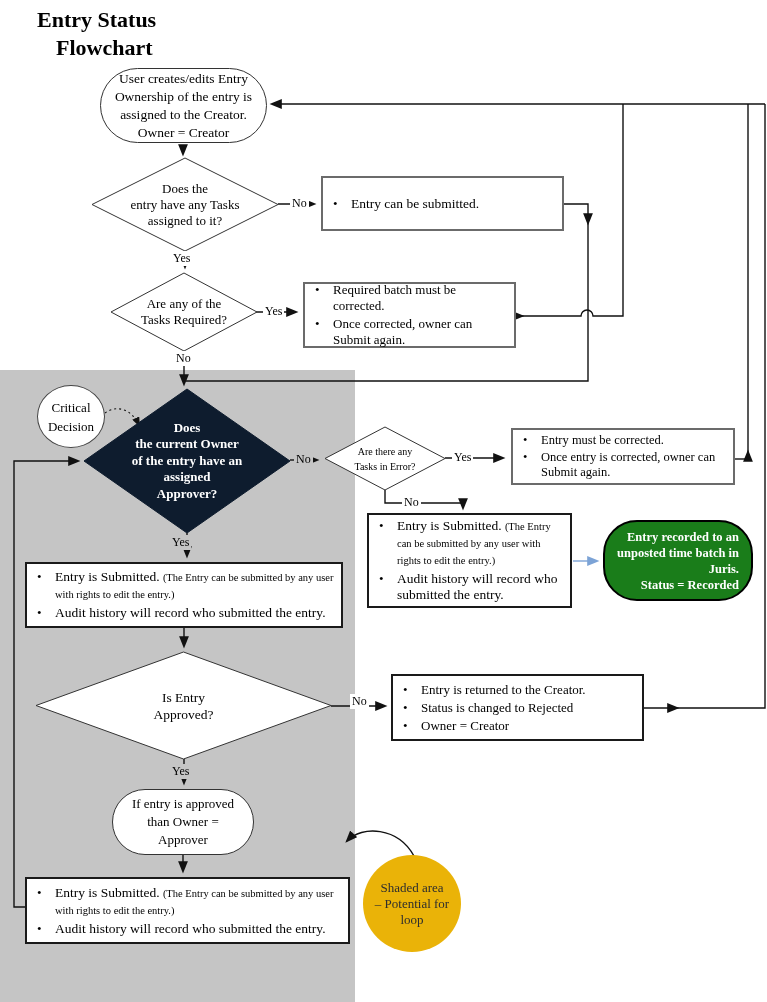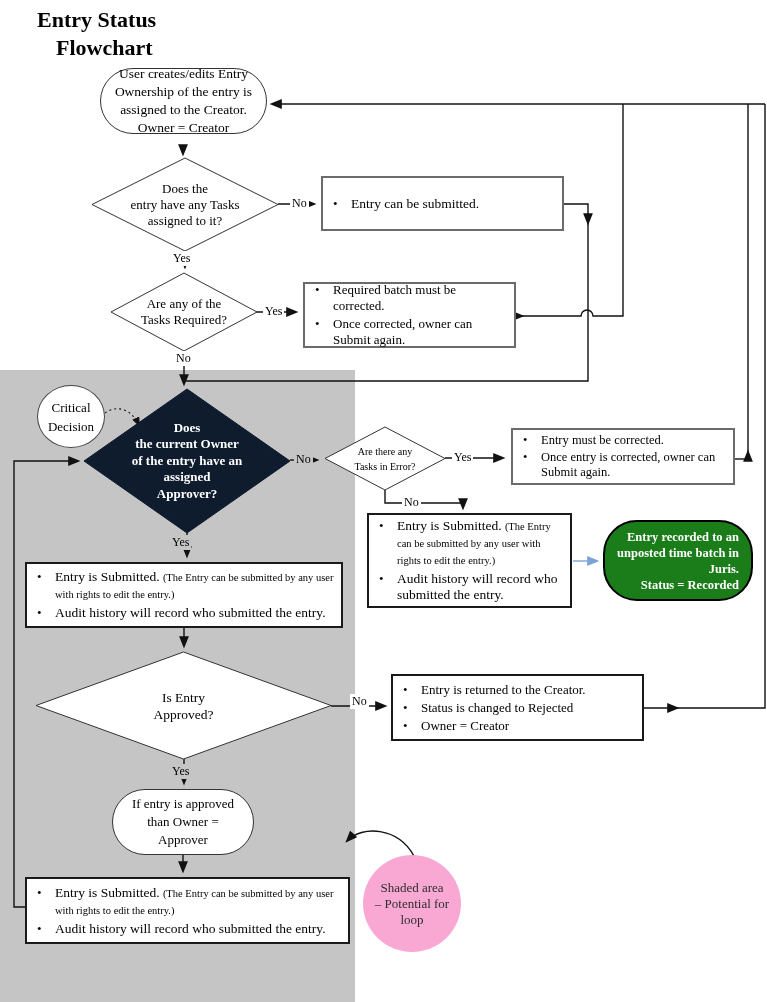--- a/index.html
+++ b/index.html
@@ -25,21 +25,21 @@
   .title{position:absolute;left:37px;top:6px;font-size:22px;font-weight:bold;line-height:28px;z-index:2}
   .title .l2{padding-left:19px}
   .lbl{position:absolute;z-index:3;font-size:12px;line-height:15px;padding:0 2px}
   .lbl.onwhite{background:#fff}
   .lbl.ongray{background:#c5c5c5}
   .dark-d .dtext{color:#fff;font-weight:bold;line-height:16.5px}
   .critical{background:#fff;border:1.2px solid #444;border-radius:50%;display:flex;align-items:center;justify-content:center;
             text-align:center;font-size:13px;line-height:19px;white-space:pre-line}
   .green{background:#1a7d1a;border:2px solid #000;border-radius:34px;display:flex;align-items:center;justify-content:center;
          text-align:right;color:#fff;font-weight:bold;font-size:12.5px;line-height:16px;white-space:pre-line}
-  .loopnote{background:#f9a8d4;border-radius:50%;display:flex;align-items:center;justify-content:center;
+  .loopnote{background:#eab308;border-radius:50%;display:flex;align-items:center;justify-content:center;
             text-align:center;font-size:13px;line-height:16px;white-space:pre-line;color:#2e2e2e}
   .d-note{font-size:10px;line-height:12px;margin-top:1px;white-space:pre-line}
   .d-title{font-size:13.5px;line-height:17px;white-space:pre-line}
 </style>
 </head>
 <body>
 
 <div class="stage">
 
   <div class="shade"></div>
@@ -83,21 +83,21 @@
       <path d="M184,628 V646" marker-end="url(#ah)"></path>
       <path d="M331,706 H385" marker-end="url(#ah)"></path>
       <path d="M184,759 V783" marker-end="url(#ah)"></path>
       <path d="M183,855 V871" marker-end="url(#ah)"></path>
       <path d="M25,907 H14 V461 H78" marker-end="url(#ah)"></path>
       <path d="M105,413 C118,404 132,410 139,425" marker-end="url(#ah)" stroke-width="1.1" stroke-dasharray="2,3"></path>
       <path d="M414,856 C398,827 362,825 347,841" marker-end="url(#ah)"></path>
     </g>
   </svg>
 
-  <div class="node oval" style="left:100px;top:68px;width:167px;height:66px">
+  <div class="node oval" style="left:100px;top:68px;width:167px;height:75px">
     <span>User creates/edits Entry
 Ownership of the entry is
 assigned to the Creator.
 Owner = Creator</span>
   </div>
 
   <div class="node diamond" style="left:92px;top:158px;width:186px;height:93px">
     <svg viewBox="0 0 100 100" preserveAspectRatio="none">
         <polygon points="50,0 100,50 50,100 0,50" fill="#fff" stroke="#333" stroke-width="1" vector-effect="non-scaling-stroke"></polygon>
       </svg>

